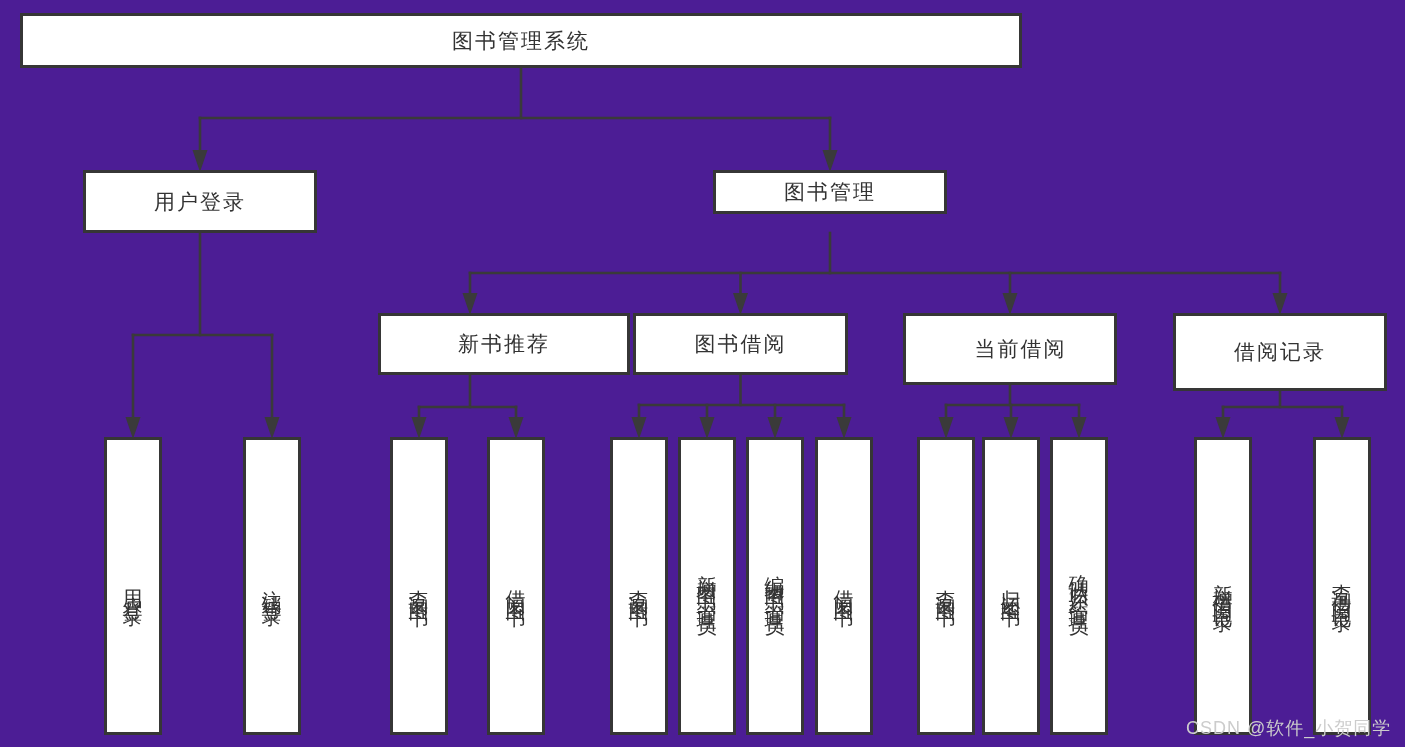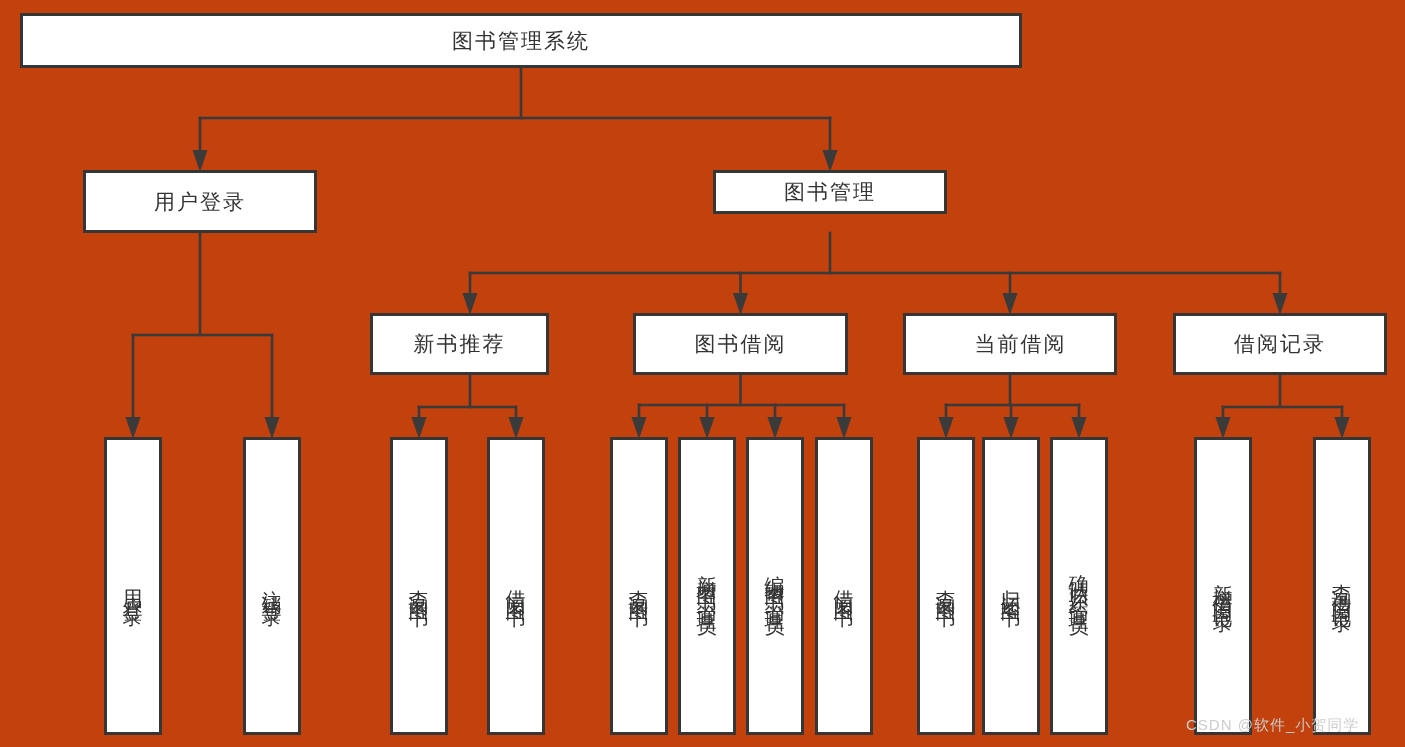--- a/index.html
+++ b/index.html
@@ -1,20 +1,20 @@
 <!DOCTYPE html>
 <html><head>
 <meta charset="utf-8">
 <style>
   html, body { margin: 0; padding: 0; background: #ffffff; }
   #canvas {
     position: relative;
     width: 1405px;
     height: 747px;
-    background: #c2410c;
+    background: #4c1d95;
     overflow: hidden;
     font-family: "Liberation Sans", "DejaVu Sans", sans-serif;
   }
   #edges {
     position: absolute;
     left: 0; top: 0;
     z-index: 0;
   }
   .node {
     position: absolute;
@@ -36,21 +36,21 @@
     writing-mode: vertical-rl;
     text-orientation: mixed;
     font-size: 20px;
     letter-spacing: 6px;
     line-height: 1;
   }
   #watermark {
     position: absolute;
     left: 1186px;
     top: 716px;
-    font-size: 15px;
+    font-size: 18px;
     letter-spacing: 1px;
     color: #cccccc;
     z-index: 3;
     white-space: nowrap;
   }
 </style>
 </head>
 <body>
 
 <div id="canvas">
@@ -111,30 +111,30 @@
   <div id="nodes">
       <div class="node h" style="left: 20px; top: 13px; width: 1002px; height: 55px; border-color: rgb(54, 54, 54); color: rgb(51, 51, 51);">
         <span>图书管理系统</span>
       </div>
       <div class="node h" style="left: 83px; top: 170px; width: 234px; height: 63px; border-color: rgb(54, 54, 54); color: rgb(51, 51, 51);">
         <span>用户登录</span>
       </div>
       <div class="node h" style="left: 713px; top: 170px; width: 234px; height: 44px; border-color: rgb(54, 54, 54); color: rgb(51, 51, 51);">
         <span>图书管理</span>
       </div>
-      <div class="node h" style="left: 370px; top: 313px; width: 179px; height: 62px; border-color: rgb(54, 54, 54); color: rgb(51, 51, 51);">
+      <div class="node h" style="left: 378px; top: 313px; width: 252px; height: 62px; border-color: rgb(54, 54, 54); color: rgb(51, 51, 51);">
         <span>新书推荐</span>
       </div>
       <div class="node h" style="left: 633px; top: 313px; width: 215px; height: 62px; border-color: rgb(54, 54, 54); color: rgb(51, 51, 51); text-align: right;">
         <span>图书借阅</span>
       </div>
-      <div class="node h" style="left: 903px; top: 313px; width: 214px; height: 62px; border-color: rgb(54, 54, 54); color: rgb(51, 51, 51); padding-left: 21px;">
+      <div class="node h" style="left: 903px; top: 313px; width: 214px; height: 72px; border-color: rgb(54, 54, 54); color: rgb(51, 51, 51); padding-left: 21px;">
         <span>当前借阅</span>
       </div>
-      <div class="node h" style="left: 1173px; top: 313px; width: 214px; height: 62px; border-color: rgb(54, 54, 54); color: rgb(51, 51, 51);">
+      <div class="node h" style="left: 1173px; top: 313px; width: 214px; height: 78px; border-color: rgb(54, 54, 54); color: rgb(51, 51, 51);">
         <span>借阅记录</span>
       </div>
       <div class="node v" style="left: 104px; top: 437px; width: 58px; height: 298px; border-color: rgb(54, 54, 54); color: rgb(51, 51, 51);">
         <span>用户登录</span>
       </div>
       <div class="node v" style="left: 243px; top: 437px; width: 58px; height: 298px; border-color: rgb(54, 54, 54); color: rgb(51, 51, 51);">
         <span>注销登录</span>
       </div>
       <div class="node v" style="left: 390px; top: 437px; width: 58px; height: 298px; border-color: rgb(54, 54, 54); color: rgb(51, 51, 51);">
         <span>查询图书</span>

